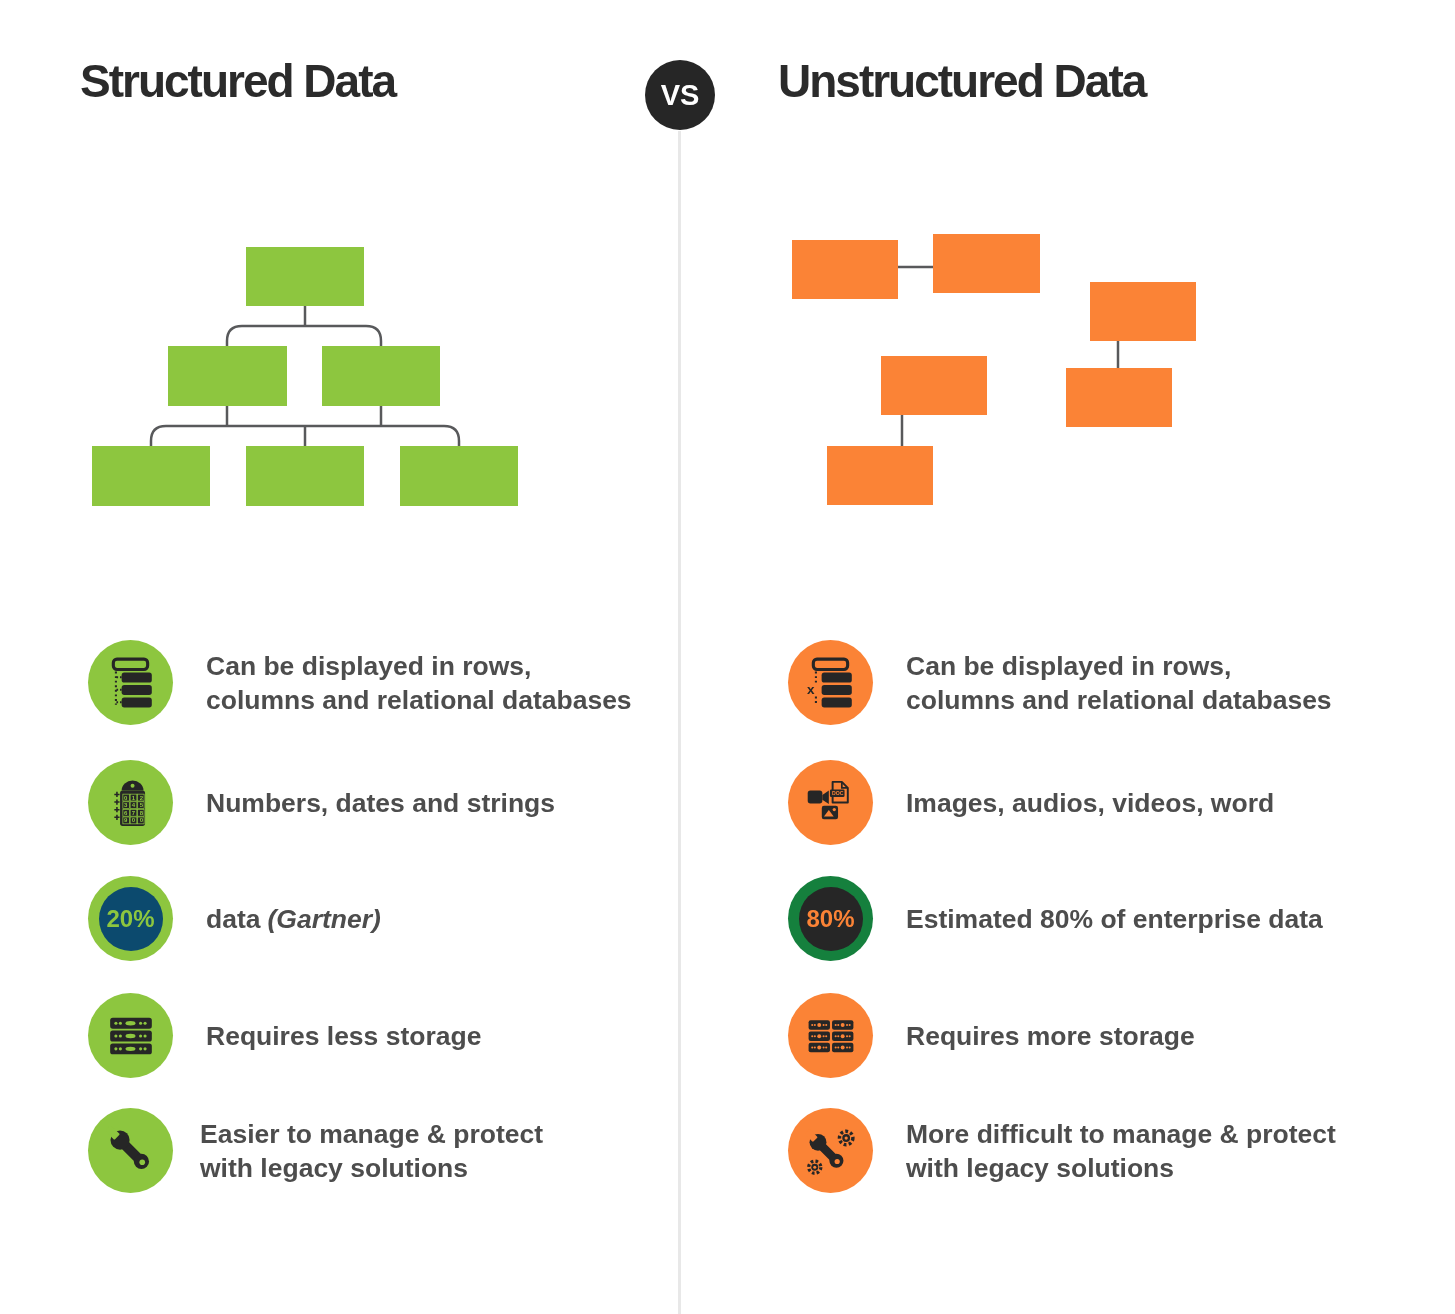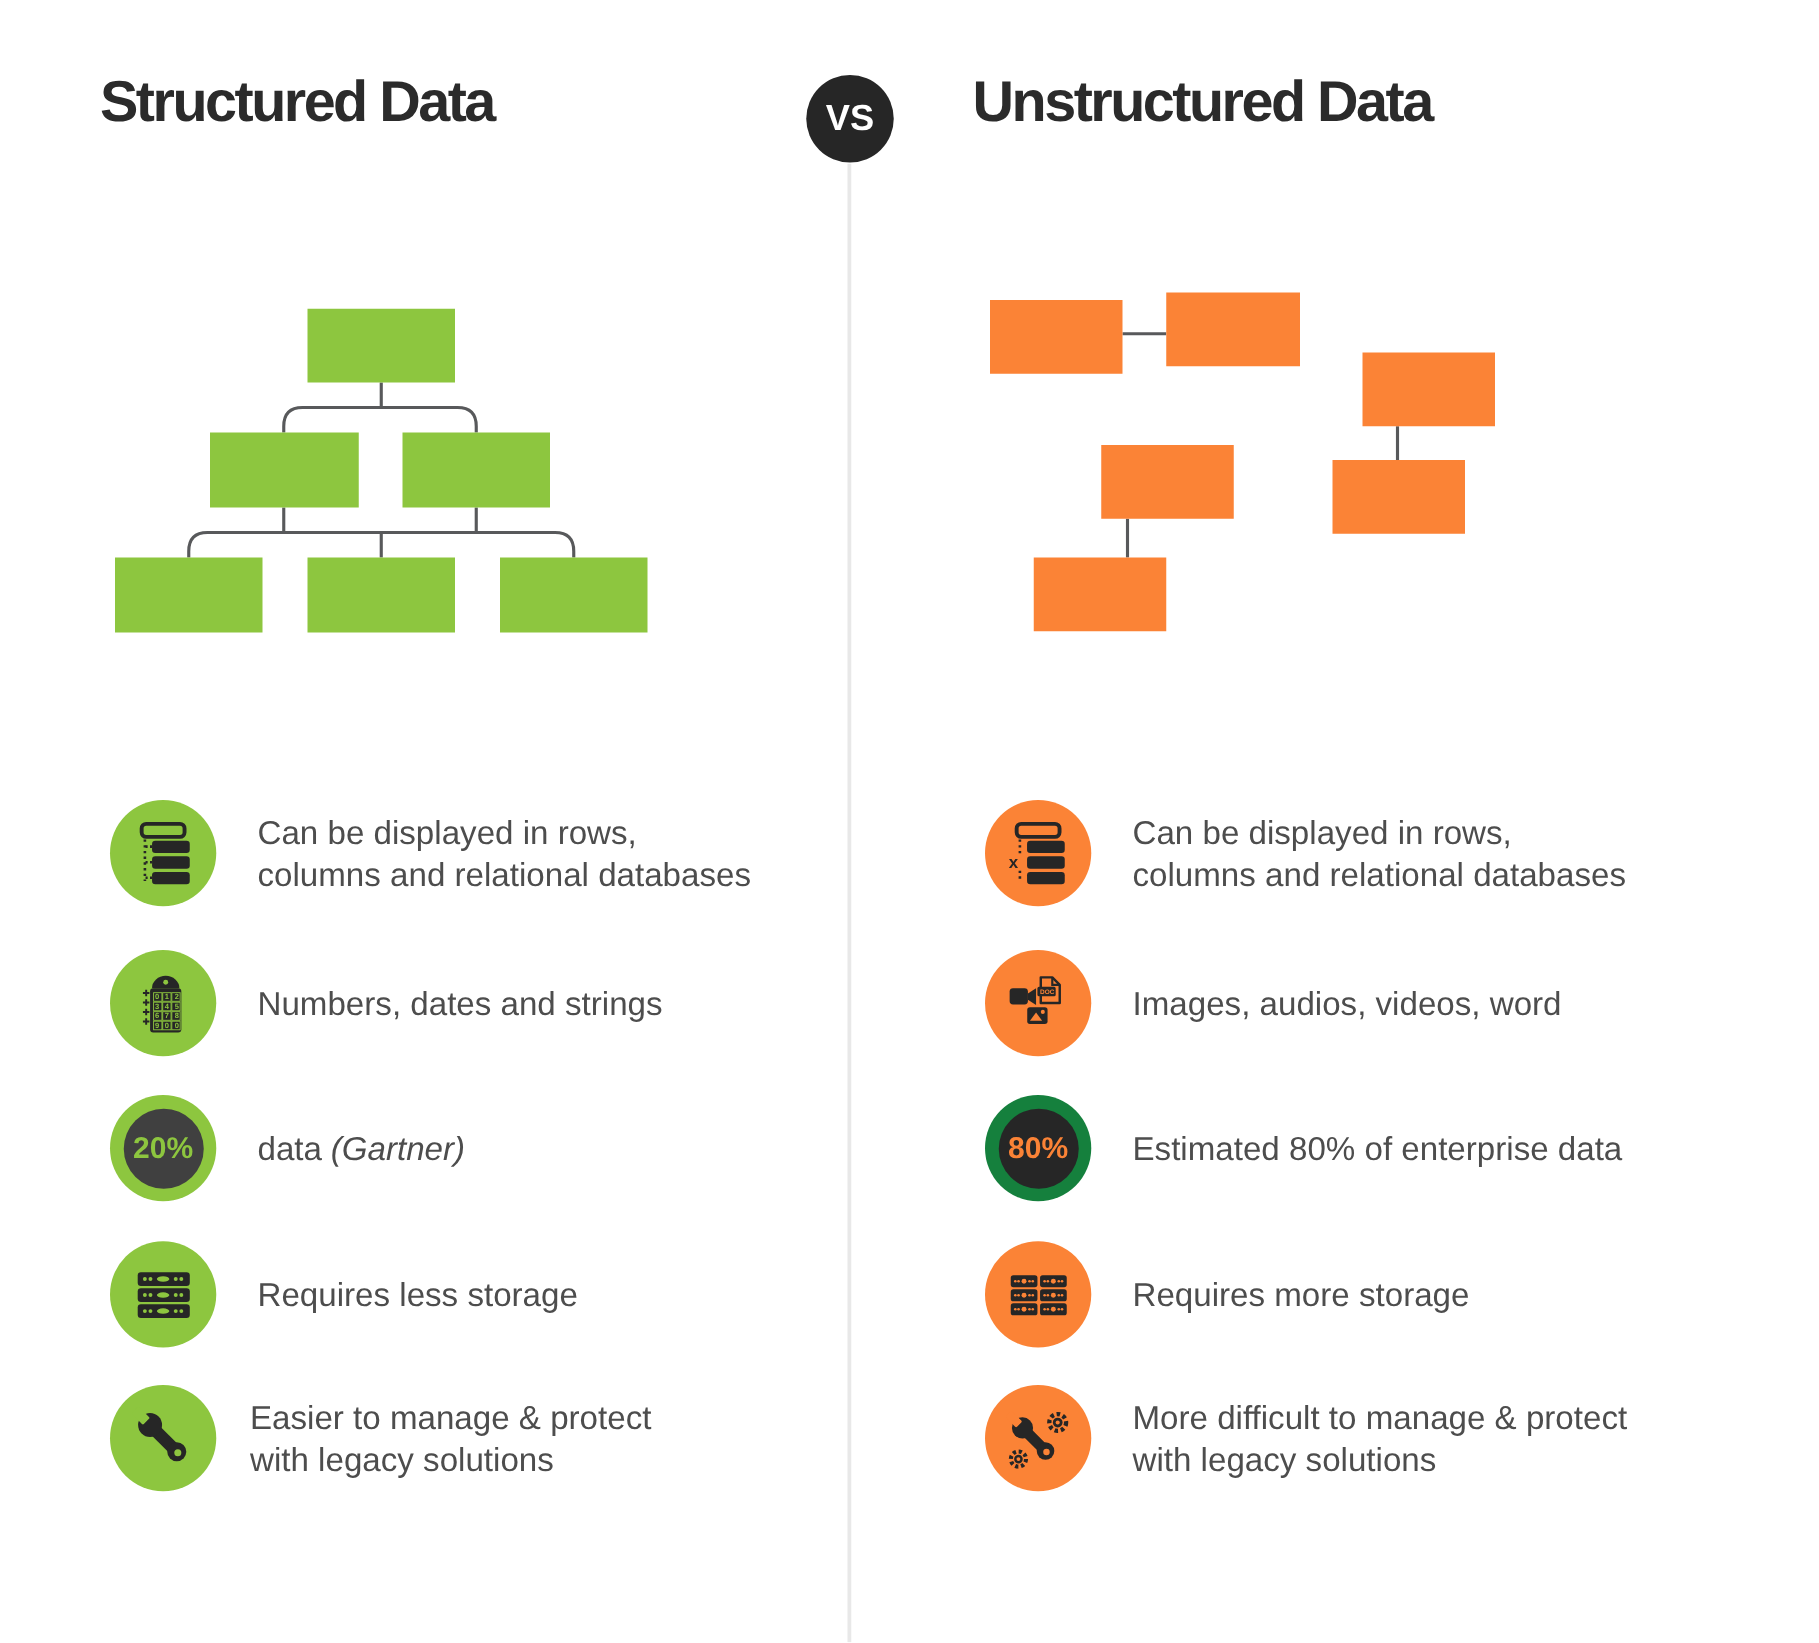--- a/index.html
+++ b/index.html
@@ -19,21 +19,21 @@
   }
   .divider{width:3px;}
   .row{
     position:absolute;display:flex;align-items:center;gap:33px;
   }
   .icon-circle{
     width:85px;height:85px;border-radius:50%;flex:0 0 auto;
     display:flex;align-items:center;justify-content:center;
   }
   .row-text{
-    font-size:26.5px;font-weight:400;color:#4d4d4d;line-height:34px;
+    font-size:26.5px;font-weight:700;color:#4d4d4d;line-height:34px;
   }
   .row-text .line{white-space:nowrap;}
   .italic{font-style:italic;margin-left:7px;}
   .badge-inner{
     width:64px;height:64px;border-radius:50%;
     display:flex;align-items:center;justify-content:center;
   }
   .badge-text{font-size:24px;font-weight:700;}
   svg text{font-family:"Liberation Sans",sans-serif;}
 </style>
@@ -133,21 +133,21 @@
         <path d="M8 15.8 h5 M10.5 13.3 v5 M8 23.1 h5 M10.5 20.6 v5 M8 30.4 h5 M10.5 27.9 v5 M8 37.7 h5 M10.5 35.2 v5" stroke="#262626" stroke-width="1.5" fill="none"></path>
       </svg>
     </div>
     <div class="row-text">
       <div class="line">Numbers, dates and strings</div>
     </div>
   </div>
 
   <div class="row" style="left:88px;top:876px;">
     <div class="icon-circle" style="background-color: rgb(141, 198, 63);">
-      <div class="badge-inner" style="background-color: #404040;">
+      <div class="badge-inner" style="background-color: #0c4a6e;">
         <span class="badge-text" style="color: rgb(141, 198, 63);">20%</span>
       </div>
     </div>
     <div class="row-text">
       <div class="line"><span>data</span><span class="italic">(Gartner)</span></div>
     </div>
   </div>
 
   <div class="row" style="left:88px;top:993px;">
     <div class="icon-circle" style="background-color: rgb(141, 198, 63);">

